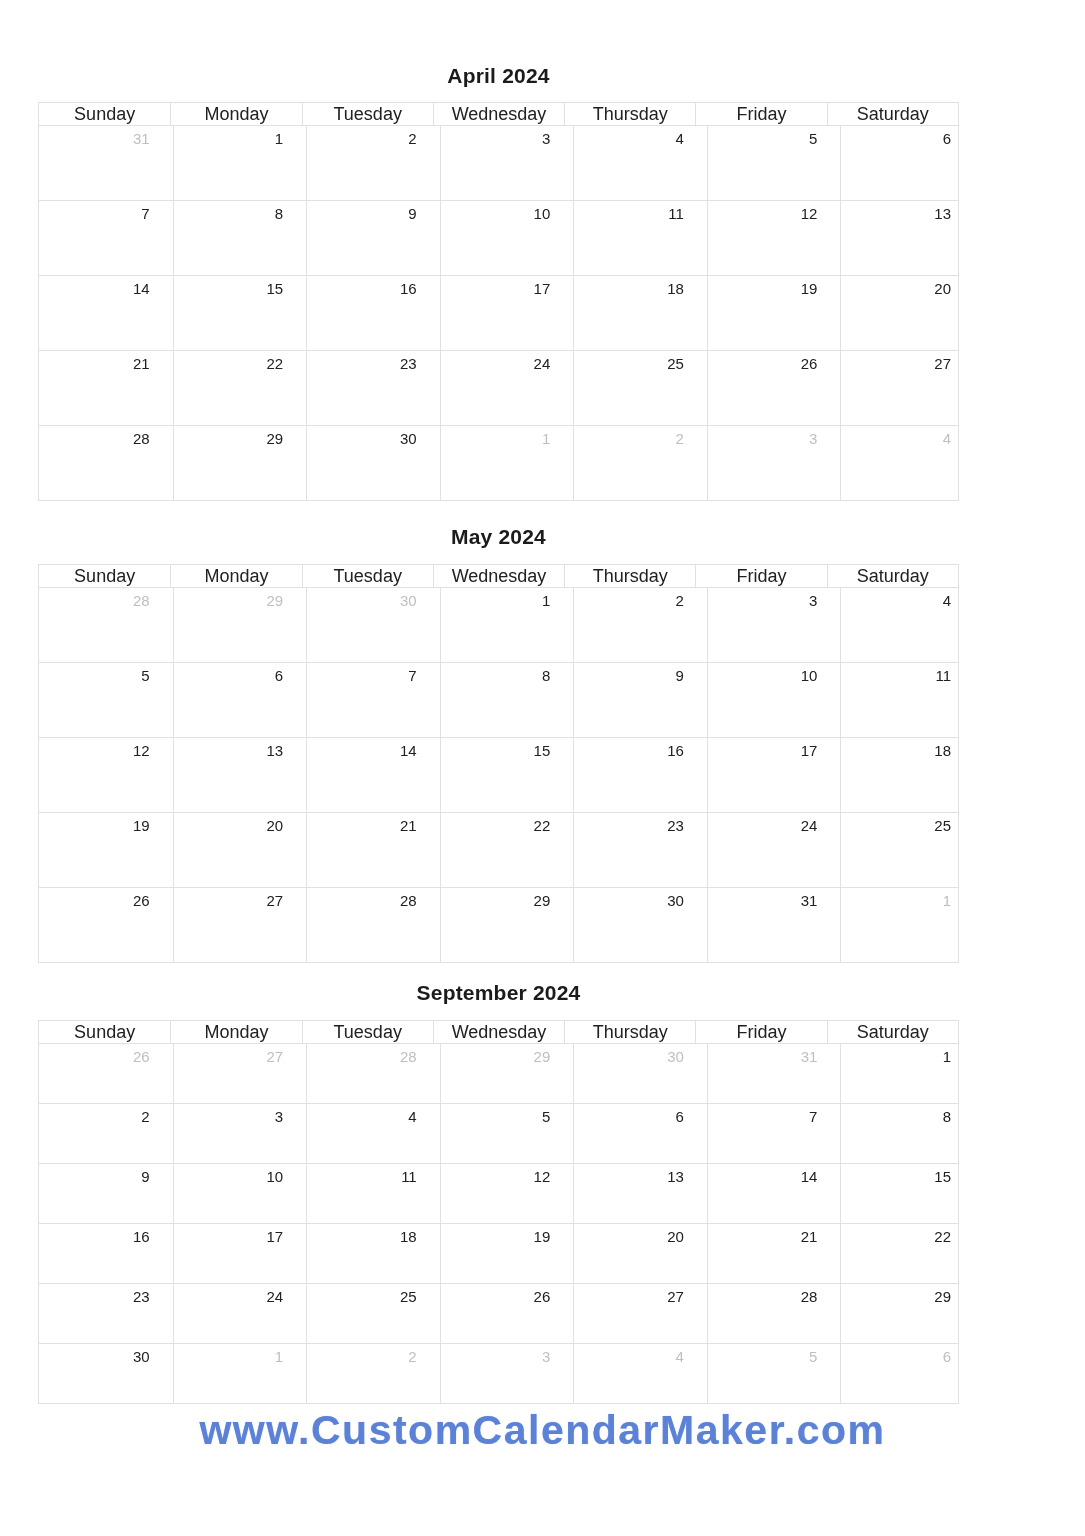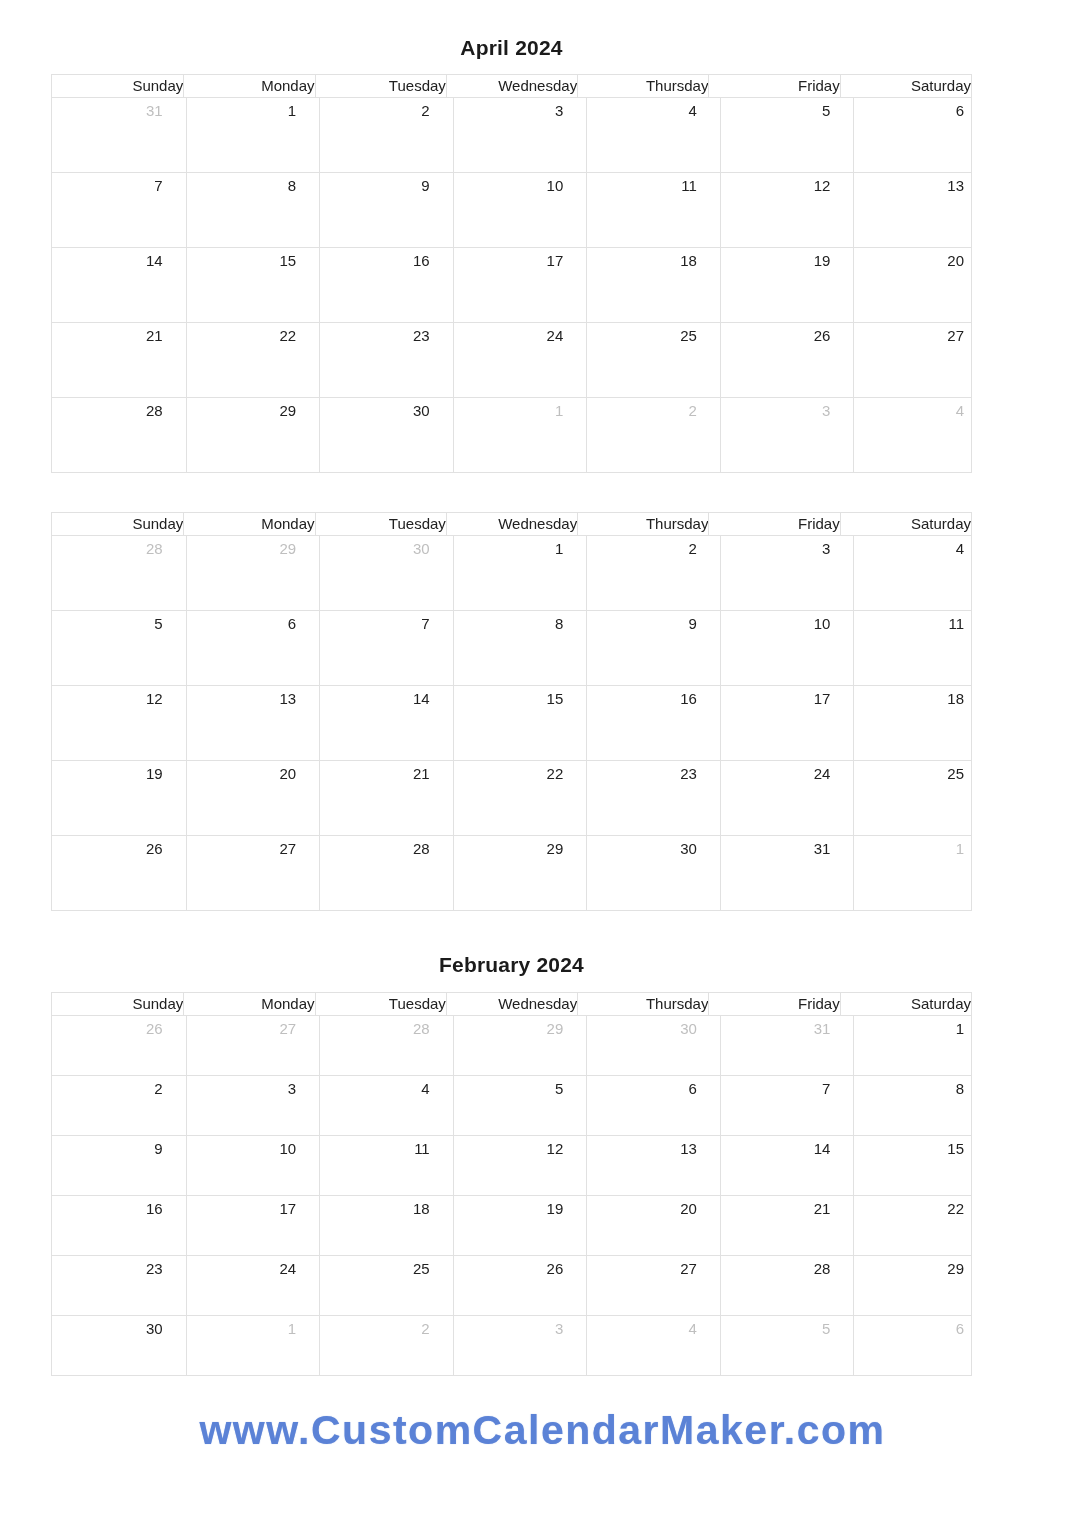--- a/index.html
+++ b/index.html
@@ -9,22 +9,23 @@
   body {
     width: 1085px;
     height: 1536px;
     background: #ffffff;
     position: relative;
     overflow: hidden;
     font-family: "Liberation Sans", sans-serif;
   }
   .month {
     position: absolute;
-    left: 51px;
+    left: 38px;
     width: 921px;
+    margin-top: 28px;
   }
   #month-0 { top: 36px; }
   #month-1 { top: 497px; }
   #month-2 { top: 953px; }
 
   .month-title {
     margin: 0;
     text-align: center;
     font-size: 21px;
     line-height: 24px;
@@ -41,23 +42,23 @@
 
   .row {
     display: grid;
     grid-template-columns: repeat(7, 1fr);
     box-sizing: border-box;
   }
   .weekday-row {
     height: 22px;
   }
   .weekday-cell {
-    font-size: 15px;
+    font-size: 18px;
     line-height: 22px;
-    text-align: right;
+    text-align: center;
     color: #212121;
     border-left: 1px solid #e1e1e1;
     overflow: hidden;
     white-space: nowrap;
   }
   .row > div:first-child { border-left: none; }
 
   .day-row {
     border-top: 1px solid #e1e1e1;
     gap: 16px;
@@ -148,20 +149,21 @@
         <div class="day-cell">30</div>
         <div class="day-cell outside">1</div>
         <div class="day-cell outside">2</div>
         <div class="day-cell outside">3</div>
         <div class="day-cell outside">4</div>
       </div>
     </div>
 </section>
 
 <section class="month" id="month-1">
+  <h2 class="month-title">May 2024</h2>
   <div class="cal">
       <div class="row weekday-row">
         <div class="weekday-cell">Sunday</div>
         <div class="weekday-cell">Monday</div>
         <div class="weekday-cell">Tuesday</div>
         <div class="weekday-cell">Wednesday</div>
         <div class="weekday-cell">Thursday</div>
         <div class="weekday-cell">Friday</div>
         <div class="weekday-cell">Saturday</div>
       </div>
@@ -207,21 +209,21 @@
         <div class="day-cell">28</div>
         <div class="day-cell">29</div>
         <div class="day-cell">30</div>
         <div class="day-cell">31</div>
         <div class="day-cell outside">1</div>
       </div>
     </div>
 </section>
 
 <section class="month" id="month-2">
-  <h2 class="month-title">February 2024</h2>
+  <h2 class="month-title">September 2024</h2>
   <div class="cal">
       <div class="row weekday-row">
         <div class="weekday-cell">Sunday</div>
         <div class="weekday-cell">Monday</div>
         <div class="weekday-cell">Tuesday</div>
         <div class="weekday-cell">Wednesday</div>
         <div class="weekday-cell">Thursday</div>
         <div class="weekday-cell">Friday</div>
         <div class="weekday-cell">Saturday</div>
       </div>

